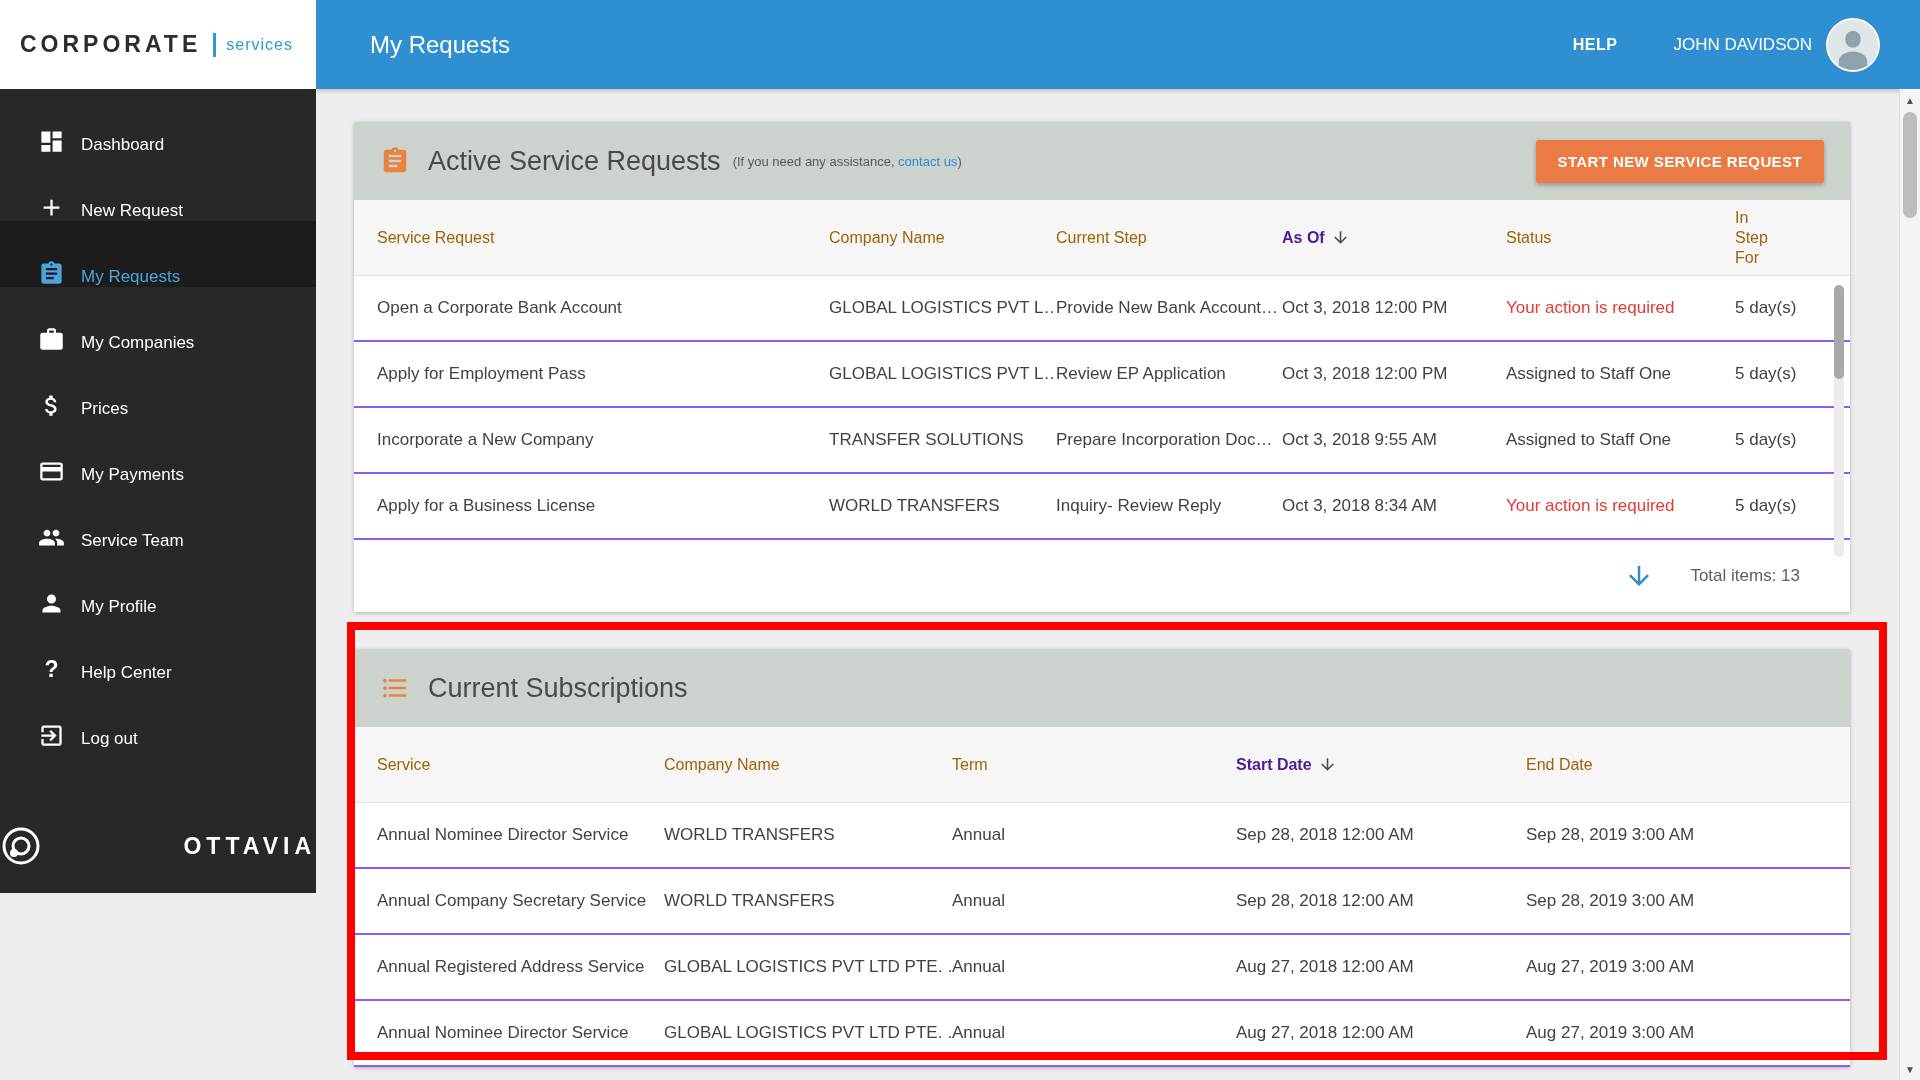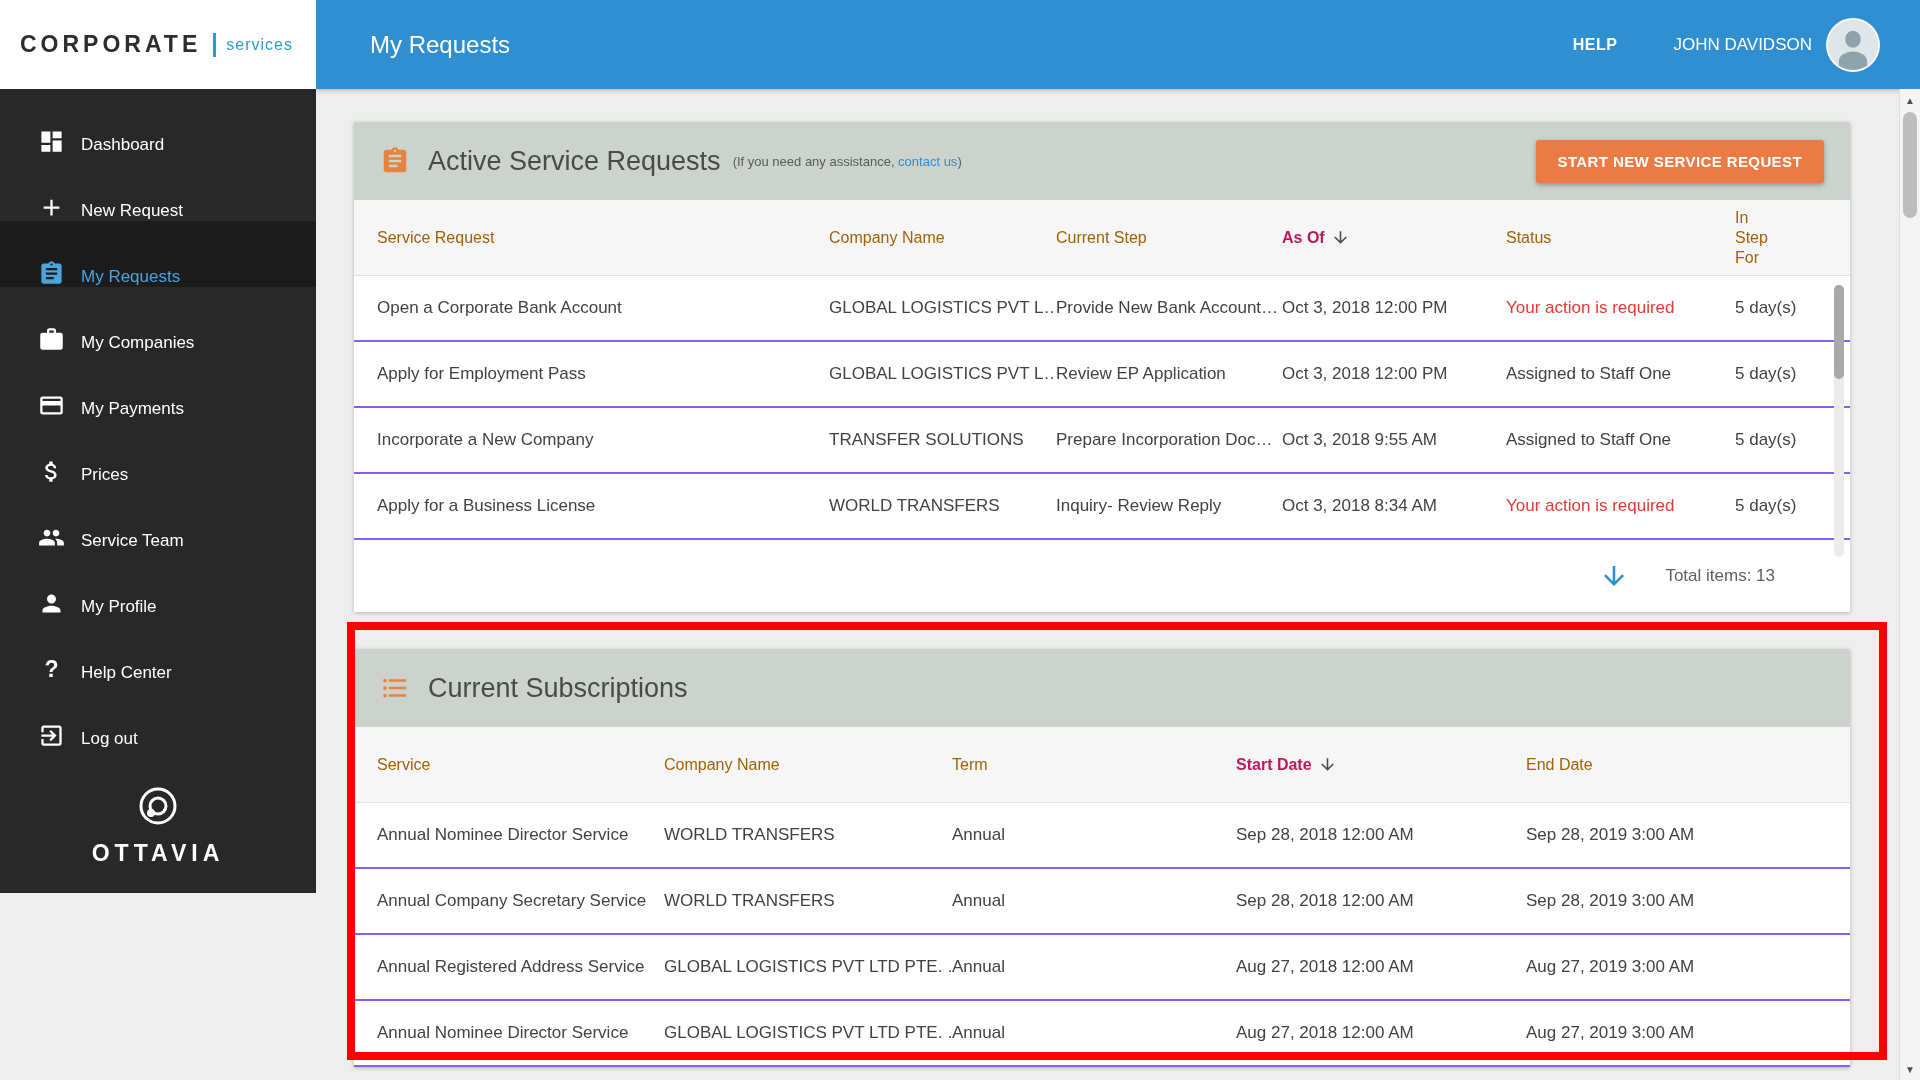--- a/index.html
+++ b/index.html
@@ -12,21 +12,21 @@
   .logo-area { height:89px; background:#ffffff; display:flex; align-items:center; padding-left:20px; }
   .logo-main { font-size:23px; font-weight:700; letter-spacing:4px; color:#2d2d2d; }
   .logo-divider { width:3px; height:24px; background:#2e9ad0; margin:0 10px 0 12px; }
   .logo-sub { font-size:16px; color:#2e9ad0; font-weight:500; letter-spacing:1px; }
   .nav-item { height:66px; display:flex; align-items:flex-end; padding-left:38px; gap:16px;
               color:#ffffff; font-size:17px; font-weight:500; cursor:pointer; }
   .nav-item svg { width:27px; height:27px; fill:#ffffff; flex:none; }
   .nav-item.active { background:#1c1c1c; color:#4ba4de; }
   .nav-item.active svg { fill:#4ba4de; }
   .help-glyph { width:27px; text-align:center; font-size:23px; font-weight:700; line-height:27px; }
-  .ottavia { position:absolute; bottom:26px; left:0; right:0; display:flex; align-items:center; justify-content:space-between; gap:13px;flex-direction:column; }
+  .ottavia { position:absolute; bottom:26px; left:0; right:0; display:flex; align-items:center; justify-content:space-between; gap:13px; }
   .ottavia-text { color:#fff; font-size:23px; font-weight:700; letter-spacing:5px; }
 
   
   .topbar { position:absolute; left:316px; top:0; width:1604px; height:89px; background:#2f8fd0;
             display:flex; align-items:center; padding:0 40px 0 54px; z-index:4;
             box-shadow:0 2px 4px rgba(0,0,0,.2); }
   .topbar-title { color:#fff; font-size:24px; font-weight:500; flex:1; }
   .help-link { color:#fff; font-size:16px; font-weight:700; letter-spacing:.5px; margin-right:56px; cursor:pointer; }
   .user-name { color:#fff; font-size:17px; font-weight:500; margin-right:14px; cursor:pointer; }
   .avatar { width:54px; height:54px; border-radius:50%; overflow:hidden;
@@ -44,26 +44,26 @@
   .card-subtitle { font-size:13px; color:#5a5a5a; margin-left:12px; white-space:nowrap; }
   .card-subtitle .link { color:#2e8fd0; cursor:pointer; }
   .btn-orange { margin-left:auto; background:#ea7b44; color:#fff; font-size:15px; font-weight:700;
                 letter-spacing:.4px; padding:13px 22px; border:none; border-radius:3px;
                 box-shadow:0 2px 5px rgba(0,0,0,.3); cursor:pointer; font-family:inherit; white-space:nowrap; }
 
   .t1-grid { display:grid; grid-template-columns:452px 227px 226px 224px 229px 1fr; padding-left:23px; align-items:center; }
   .t2-grid { display:grid; grid-template-columns:287px 288px 284px 290px 1fr; padding-left:23px; align-items:center; }
   .thead { height:76px; background:#f6f6f6; border-bottom:1px solid #e2e2e2; }
   .th { font-size:16px; color:#a16207; font-weight:400; padding-right:12px; }
-  .th.sorted { color:#be185d; font-weight:700; display:flex; align-items:center; gap:6px; }
+  .th.sorted { color:#4c1d95; font-weight:700; display:flex; align-items:center; gap:6px; }
   .sort-icon { width:19px; height:19px; fill:#4b4b4b; flex:none; cursor:pointer; }
   .trow { height:66px; border-bottom:2px solid #8b5cf6; background:#fff; cursor:pointer; }
   .td { font-size:17px; color:#424242; white-space:nowrap; overflow:hidden; padding-right:10px; }
   .in-step-head { max-width:52px; line-height:1.25; }
-  .card-foot { height:72px; display:flex; align-items:center; justify-content:flex-end; gap:36px; padding-right:75px; }
+  .card-foot { height:72px; display:flex; align-items:center; justify-content:flex-end; gap:36px; padding-right:50px; }
   .foot-arrow { width:30px; height:30px; fill:#2e8fd0; cursor:pointer; flex:none; }
   .total-items { font-size:17px; color:#5f5f5f; }
 
   .inner-scrollbar { position:absolute; right:6px; top:163px; width:10px; height:272px; background:#ececec; border-radius:5px; }
   .inner-thumb { width:10px; height:94px; background:#a9a9a9; border-radius:5px; cursor:pointer; }
 
   
   .page-scrollbar { position:absolute; right:0; top:89px; width:21px; height:991px; background:#f4f4f4;
                     border-left:1px solid #dddddd; z-index:20; }
   .sb-btn { height:22px; display:flex; align-items:center; justify-content:center; color:#4f4f4f; font-size:10px; cursor:pointer; }
@@ -106,29 +106,29 @@
         <span>My Requests</span>
       </div>
       <div class="nav-item">
         <svg viewBox="0 0 24 24">
             <path d="M20 6h-4V4c0-1.11-.89-2-2-2h-4c-1.11 0-2 .89-2 2v2H4c-1.11 0-1.99.89-1.99 2L2 19c0 1.11.89 2 2 2h16c1.11 0 2-.89 2-2V8c0-1.11-.89-2-2-2zm-6 0h-4V4h4v2z"></path>
           </svg>
         <span>My Companies</span>
       </div>
       <div class="nav-item">
         <svg viewBox="0 0 24 24">
+            <path d="M11.8 10.9c-2.27-.59-3-1.2-3-2.15 0-1.09 1.01-1.85 2.7-1.85 1.78 0 2.44.85 2.5 2.1h2.21c-.07-1.72-1.12-3.3-3.21-3.81V3h-3v2.16c-1.94.42-3.5 1.68-3.5 3.61 0 2.31 1.91 3.46 4.7 4.13 2.5.6 3 1.48 3 2.41 0 .69-.49 1.79-2.7 1.79-2.06 0-2.87-.92-2.98-2.1h-2.2c.12 2.19 1.76 3.42 3.68 3.83V21h3v-2.15c1.95-.37 3.5-1.5 3.5-3.55 0-2.84-2.43-3.81-4.7-4.4z"></path>
+          </svg>
+        <span>Prices</span>
+      </div>
+      <div class="nav-item">
+        <svg viewBox="0 0 24 24">
             <path d="M20 4H4c-1.11 0-1.99.89-1.99 2L2 18c0 1.11.89 2 2 2h16c1.11 0 2-.89 2-2V6c0-1.11-.89-2-2-2zm0 14H4v-6h16v6zm0-10H4V6h16v2z"></path>
           </svg>
         <span>My Payments</span>
-      </div>
-      <div class="nav-item">
-        <svg viewBox="0 0 24 24">
-            <path d="M11.8 10.9c-2.27-.59-3-1.2-3-2.15 0-1.09 1.01-1.85 2.7-1.85 1.78 0 2.44.85 2.5 2.1h2.21c-.07-1.72-1.12-3.3-3.21-3.81V3h-3v2.16c-1.94.42-3.5 1.68-3.5 3.61 0 2.31 1.91 3.46 4.7 4.13 2.5.6 3 1.48 3 2.41 0 .69-.49 1.79-2.7 1.79-2.06 0-2.87-.92-2.98-2.1h-2.2c.12 2.19 1.76 3.42 3.68 3.83V21h3v-2.15c1.95-.37 3.5-1.5 3.5-3.55 0-2.84-2.43-3.81-4.7-4.4z"></path>
-          </svg>
-        <span>Prices</span>
       </div>
       <div class="nav-item">
         <svg viewBox="0 0 24 24">
             <path d="M16 11c1.66 0 2.99-1.34 2.99-3S17.66 5 16 5c-1.66 0-3 1.34-3 3s1.34 3 3 3zm-8 0c1.66 0 2.99-1.34 2.99-3S9.66 5 8 5C6.34 5 5 6.34 5 8s1.34 3 3 3zm0 2c-2.33 0-7 1.17-7 3.5V19h14v-2.5c0-2.33-4.67-3.5-7-3.5zm8 0c-.29 0-.62.02-.97.05 1.16.84 1.97 1.97 1.97 3.45V19h6v-2.5c0-2.33-4.67-3.5-7-3.5z"></path>
           </svg>
         <span>Service Team</span>
       </div>
       <div class="nav-item">
         <svg viewBox="0 0 24 24">
             <path d="M12 12c2.21 0 4-1.79 4-4s-1.79-4-4-4-4 1.79-4 4 1.79 4 4 4zm0 2c-2.67 0-8 1.34-8 4v2h16v-2c0-2.66-5.33-4-8-4z"></path>

